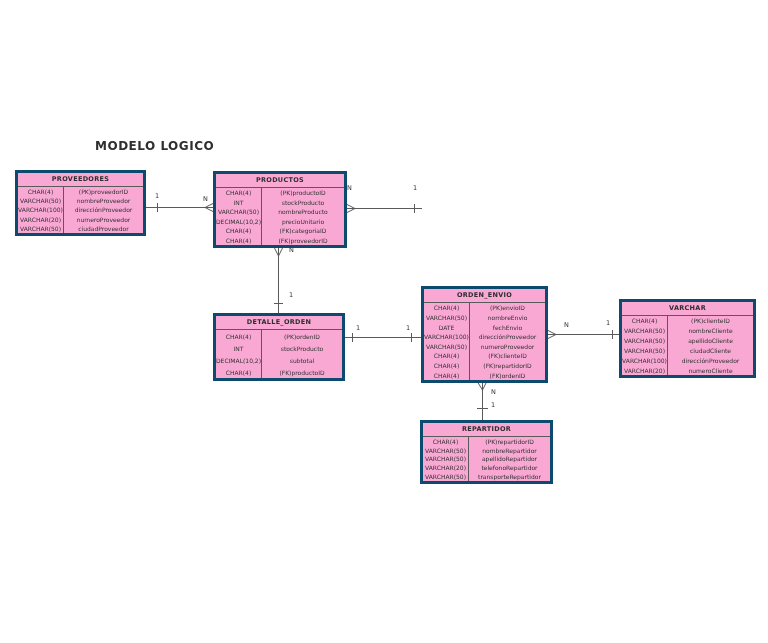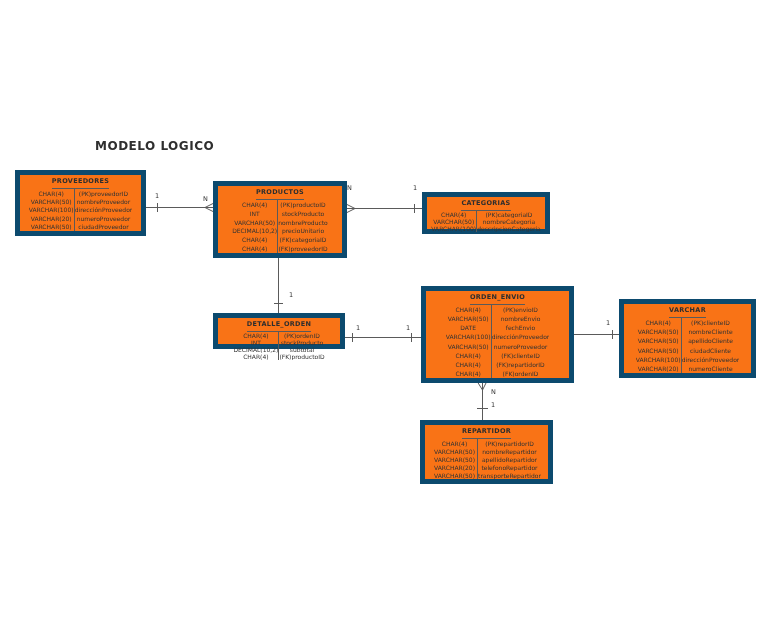--- a/index.html
+++ b/index.html
@@ -15,26 +15,25 @@
     position: absolute;
     left: 95px;
     top: 139px;
     font-size: 12px;
     font-weight: bold;
     letter-spacing: 0.5px;
     color: #2f2f2f;
   }
   .entity {
     position: absolute;
-    border: 5px solid #0c4a6e;
-    background: #f97316;
+    border: 3px solid #0c4a6e;
+    background: #f9a8d4;
     box-sizing: border-box;
     display: flex;
     flex-direction: column;
-    align-items: center;
   }
   .entity-title {
     height: 13px;
     line-height: 13px;
     text-align: center;
     font-size: 6.5px;
     font-weight: bold;
     letter-spacing: 0.3px;
     color: #2e2e2e;
     border-bottom: 1px solid #5a5a5a;
@@ -160,21 +159,21 @@
           <span class="cell-type">VARCHAR(20)</span>
           <span class="cell-field">numeroProveedor</span>
         </div>
         <div class="entity-row">
           <span class="cell-type">VARCHAR(50)</span>
           <span class="cell-field">ciudadProveedor</span>
         </div>
       </div>
   </div>
 
-  <div class="entity" style="left:213px;top:181px;width:134px;height:77px">
+  <div class="entity" style="left:213px;top:171px;width:134px;height:77px">
     <div class="entity-title">PRODUCTOS</div>
     <div class="entity-body">
         <div class="entity-row">
           <span class="cell-type">CHAR(4)</span>
           <span class="cell-field">(PK)productoID</span>
         </div>
         <div class="entity-row">
           <span class="cell-type">INT</span>
           <span class="cell-field">stockProducto</span>
         </div>
@@ -190,39 +189,22 @@
           <span class="cell-type">CHAR(4)</span>
           <span class="cell-field">(FK)categoriaID</span>
         </div>
         <div class="entity-row">
           <span class="cell-type">CHAR(4)</span>
           <span class="cell-field">(FK)proveedorID</span>
         </div>
       </div>
   </div>
 
-  <div class="entity" style="left:422px;top:192px;width:128px;height:42px">
-    <div class="entity-title">CATEGORIAS</div>
-    <div class="entity-body">
-        <div class="entity-row">
-          <span class="cell-type">CHAR(4)</span>
-          <span class="cell-field">(PK)categoriaID</span>
-        </div>
-        <div class="entity-row">
-          <span class="cell-type">VARCHAR(50)</span>
-          <span class="cell-field">nombreCategoria</span>
-        </div>
-        <div class="entity-row">
-          <span class="cell-type">VARCHAR(100)</span>
-          <span class="cell-field">descripcionCategoria</span>
-        </div>
-      </div>
-  </div>
-
-  <div class="entity" style="left:213px;top:313px;width:132px;height:36px">
+
+  <div class="entity" style="left:213px;top:313px;width:132px;height:68px">
     <div class="entity-title">DETALLE_ORDEN</div>
     <div class="entity-body">
         <div class="entity-row">
           <span class="cell-type">CHAR(4)</span>
           <span class="cell-field">(PK)ordenID</span>
         </div>
         <div class="entity-row">
           <span class="cell-type">INT</span>
           <span class="cell-field">stockProducto</span>
         </div>
@@ -230,21 +212,21 @@
           <span class="cell-type">DECIMAL(10,2)</span>
           <span class="cell-field">subtotal</span>
         </div>
         <div class="entity-row">
           <span class="cell-type">CHAR(4)</span>
           <span class="cell-field">(FK)productoID</span>
         </div>
       </div>
   </div>
 
-  <div class="entity" style="left:421px;top:286px;width:153px;height:97px">
+  <div class="entity" style="left:421px;top:286px;width:127px;height:97px">
     <div class="entity-title">ORDEN_ENVIO</div>
     <div class="entity-body">
         <div class="entity-row">
           <span class="cell-type">CHAR(4)</span>
           <span class="cell-field">(PK)envioID</span>
         </div>
         <div class="entity-row">
           <span class="cell-type">VARCHAR(50)</span>
           <span class="cell-field">nombreEnvio</span>
         </div>

